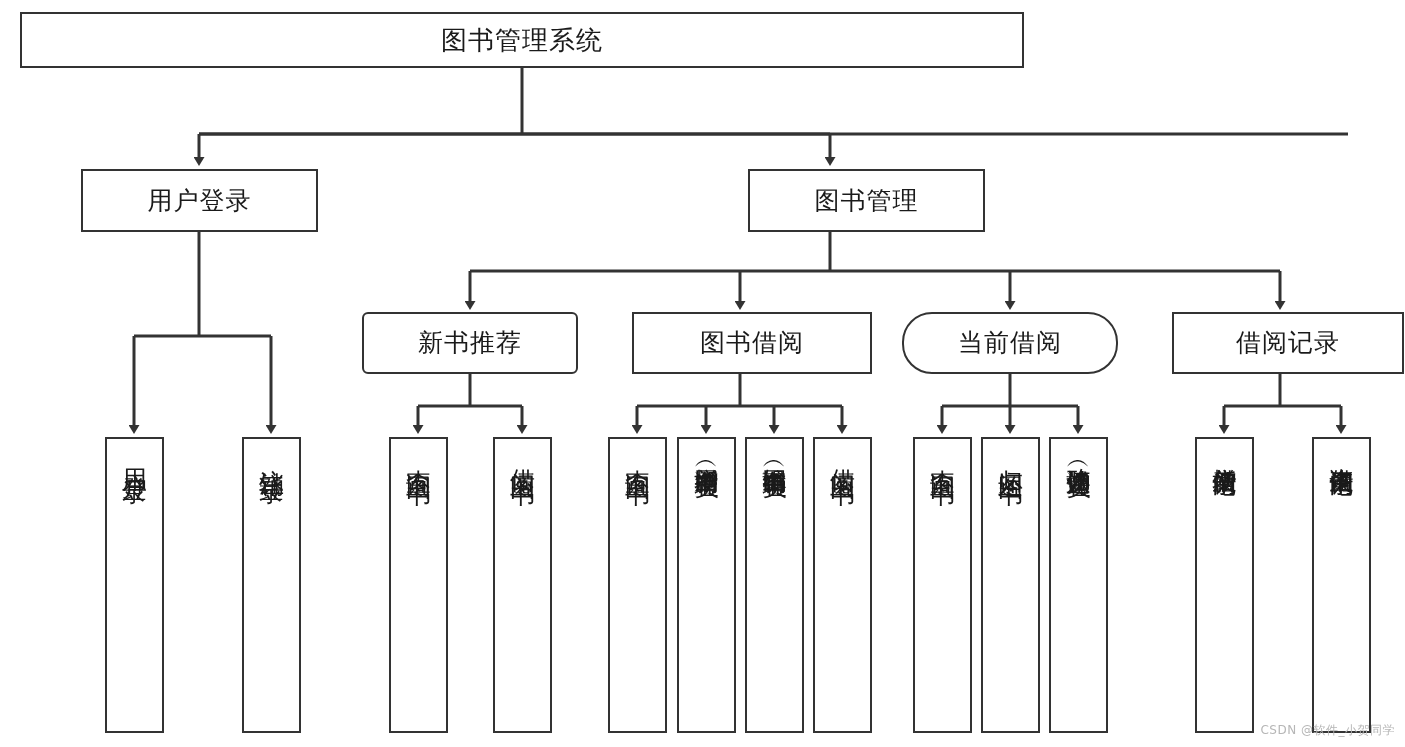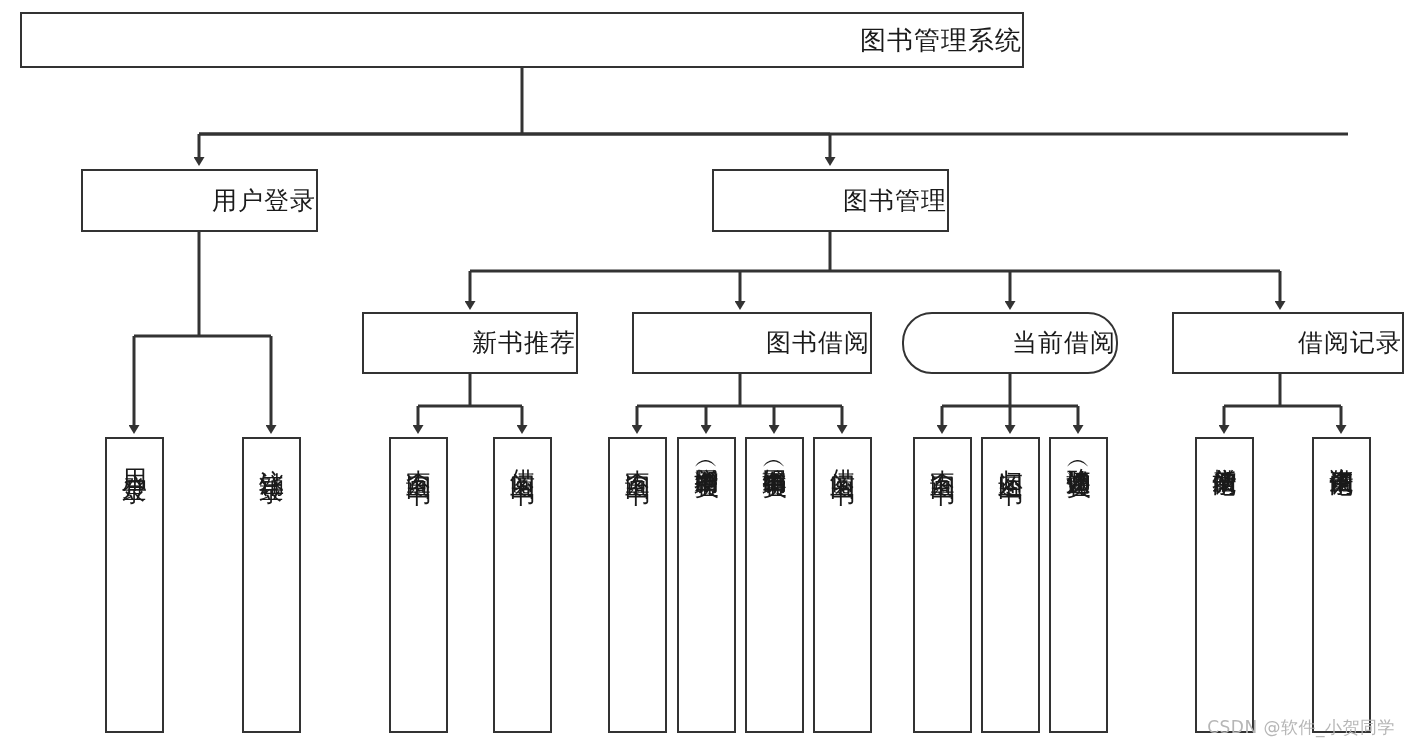--- a/index.html
+++ b/index.html
@@ -26,21 +26,21 @@
     height: 747px;
     pointer-events: none;
   }
   .node {
     position: absolute;
     box-sizing: border-box;
     background: #ffffff;
     border: 2px solid #333333;
     display: flex;
     align-items: center;
-    justify-content: flex-end;
+    justify-content: center;
     z-index: 2;
   }
   .node .label {
     color: #1a1a1a;
     text-align: center;
     line-height: 1.18;
     white-space: nowrap;
   }
   .node.horiz .label {
     font-size: 25px;
@@ -65,21 +65,21 @@
     letter-spacing: 1px;
     max-height: 282px;
   }
   #root-node .label {
     font-size: 26px;
   }
   #watermark {
     position: absolute;
     right: 10px;
     bottom: 8px;
-    font-size: 17px;
+    font-size: 12px;
     color: #b6b6b6;
     z-index: 5;
     white-space: nowrap;
     letter-spacing: 0.5px;
   }
 </style>
 </head>
 <body>
 
 <div id="diagram-root">
@@ -136,25 +136,25 @@
     </g>
   </svg>
 
   <div class="node horiz" id="root-node" style="left:20px; top:12px; width:1004px; height:56px;">
     <span class="label">图书管理系统</span>
   </div>
 
   <div class="node horiz" style="left:81px; top:169px; width:237px; height:63px;">
     <span class="label">用户登录</span>
   </div>
-  <div class="node horiz" style="left:712px; top:169px; width:237px; height:63px;">
+  <div class="node horiz" style="left:748px; top:169px; width:237px; height:63px;">
     <span class="label">图书管理</span>
   </div>
 
-  <div class="node horiz" style="left:362px; top:312px; width:216px; height:62px;">
+  <div class="node horiz" style="left:362px; top:312px; width:216px; height:62px;border-radius:6px;">
     <span class="label">新书推荐</span>
   </div>
   <div class="node horiz" style="left:632px; top:312px; width:240px; height:62px;">
     <span class="label">图书借阅</span>
   </div>
   <div class="node horiz" style="left:902px; top:312px; width:216px; height:62px;border-radius:30px;">
     <span class="label">当前借阅</span>
   </div>
   <div class="node horiz" style="left:1172px; top:312px; width:232px; height:62px;">
     <span class="label">借阅记录</span>

